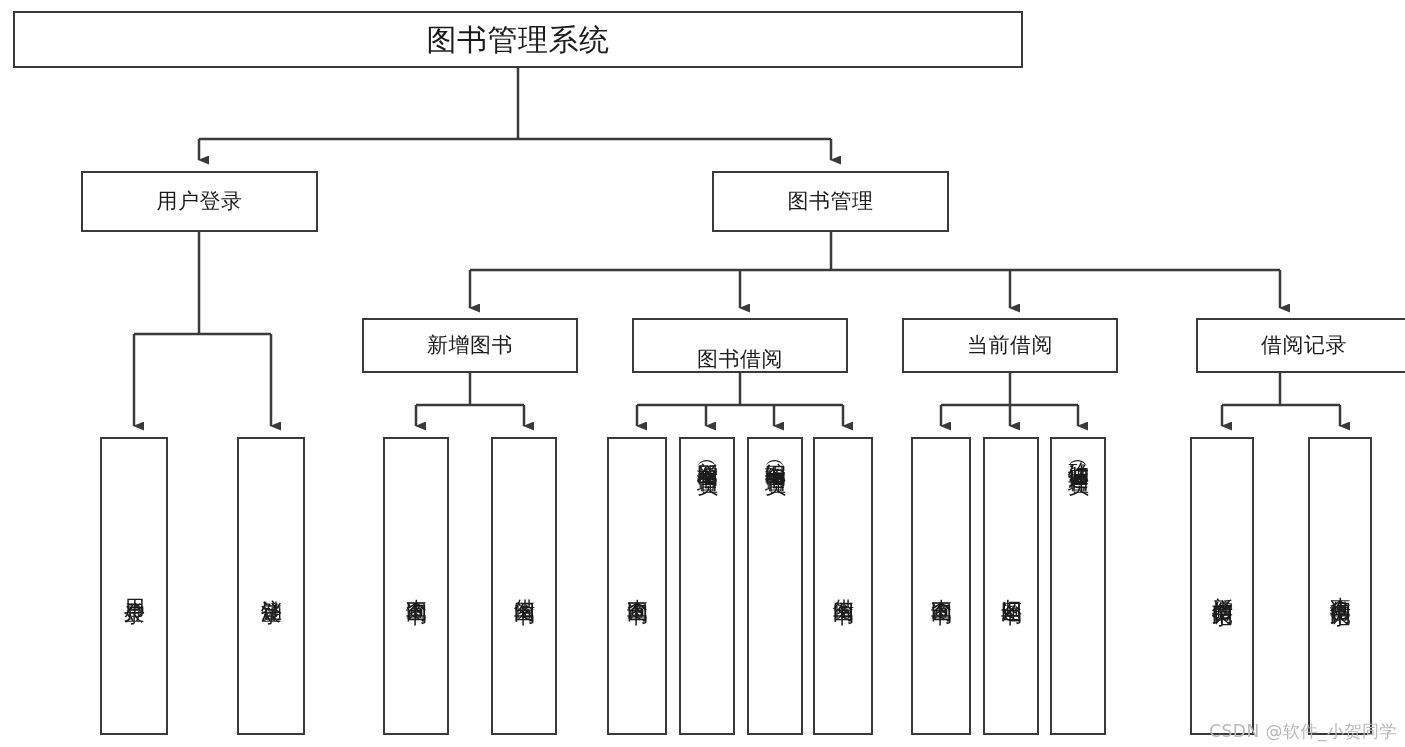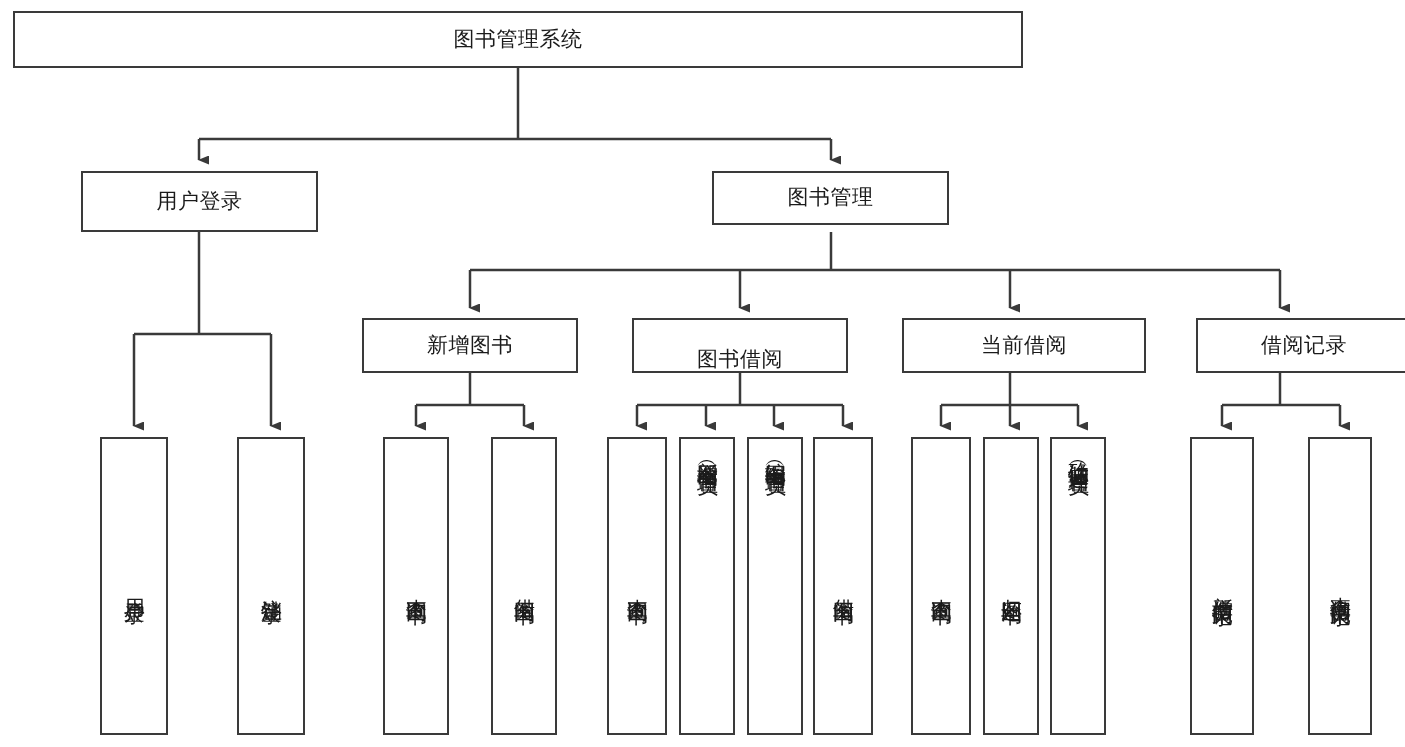--- a/index.html
+++ b/index.html
@@ -41,21 +41,21 @@
     display: block;
     letter-spacing: 0.5px;
     white-space: nowrap;
   }
   
   .node.horiz .node-label {
     font-size: 21px;
     line-height: 1.1;
   }
   .node.root .node-label {
-    font-size: 21px;
+    font-size: 30px;
   }
   
   .node.vert {
     align-items: flex-start;
     justify-content: center;
     padding-top: 6px;
   }
   .node.vert.centered {
     align-items: center;
     padding-top: 0;
@@ -134,31 +134,31 @@
     </g>
   </svg>
 
   <div class="node horiz root" style="left:13px; top:11px; width:1010px; height:57px;">
     <span class="node-label">图书管理系统</span>
   </div>
 
   <div class="node horiz" style="left:81px; top:171px; width:237px; height:61px;">
     <span class="node-label">用户登录</span>
   </div>
-  <div class="node horiz" style="left:712px; top:171px; width:237px; height:54px;">
+  <div class="node horiz" style="left:712px; top:171px; width:237px; height:61px;">
     <span class="node-label">图书管理</span>
   </div>
 
   <div class="node horiz" style="left:362px; top:318px; width:216px; height:55px;">
     <span class="node-label">新增图书</span>
   </div>
   <div class="node horiz" style="left:632px; top:318px; width:216px; height:55px;align-items:flex-end;">
     <span class="node-label">图书借阅</span>
   </div>
-  <div class="node horiz" style="left:902px; top:318px; width:244px; height:55px;align-items:center;">
+  <div class="node horiz" style="left:902px; top:318px; width:216px; height:55px;align-items:center;">
     <span class="node-label">当前借阅</span>
   </div>
   <div class="node horiz" style="left:1196px; top:318px; width:216px; height:55px;">
     <span class="node-label">借阅记录</span>
   </div>
 
   <div class="node vert centered" style="left:100px; top:437px; width:68px; height:298px;">
     <span class="node-label">用户登录</span>
   </div>
   <div class="node vert centered" style="left:237px; top:437px; width:68px; height:298px;">
@@ -195,14 +195,15 @@
     <span class="node-label">确认归还（管理员）</span>
   </div>
 
   <div class="node vert centered" style="left:1190px; top:437px; width:64px; height:298px;">
     <span class="node-label">新增借阅记录</span>
   </div>
   <div class="node vert centered" style="left:1308px; top:437px; width:64px; height:298px;">
     <span class="node-label">查询借阅记录</span>
   </div>
 
+  <div id="watermark">CSDN @软件_小贺同学</div>
 
 </div>
 
 </body></html>

